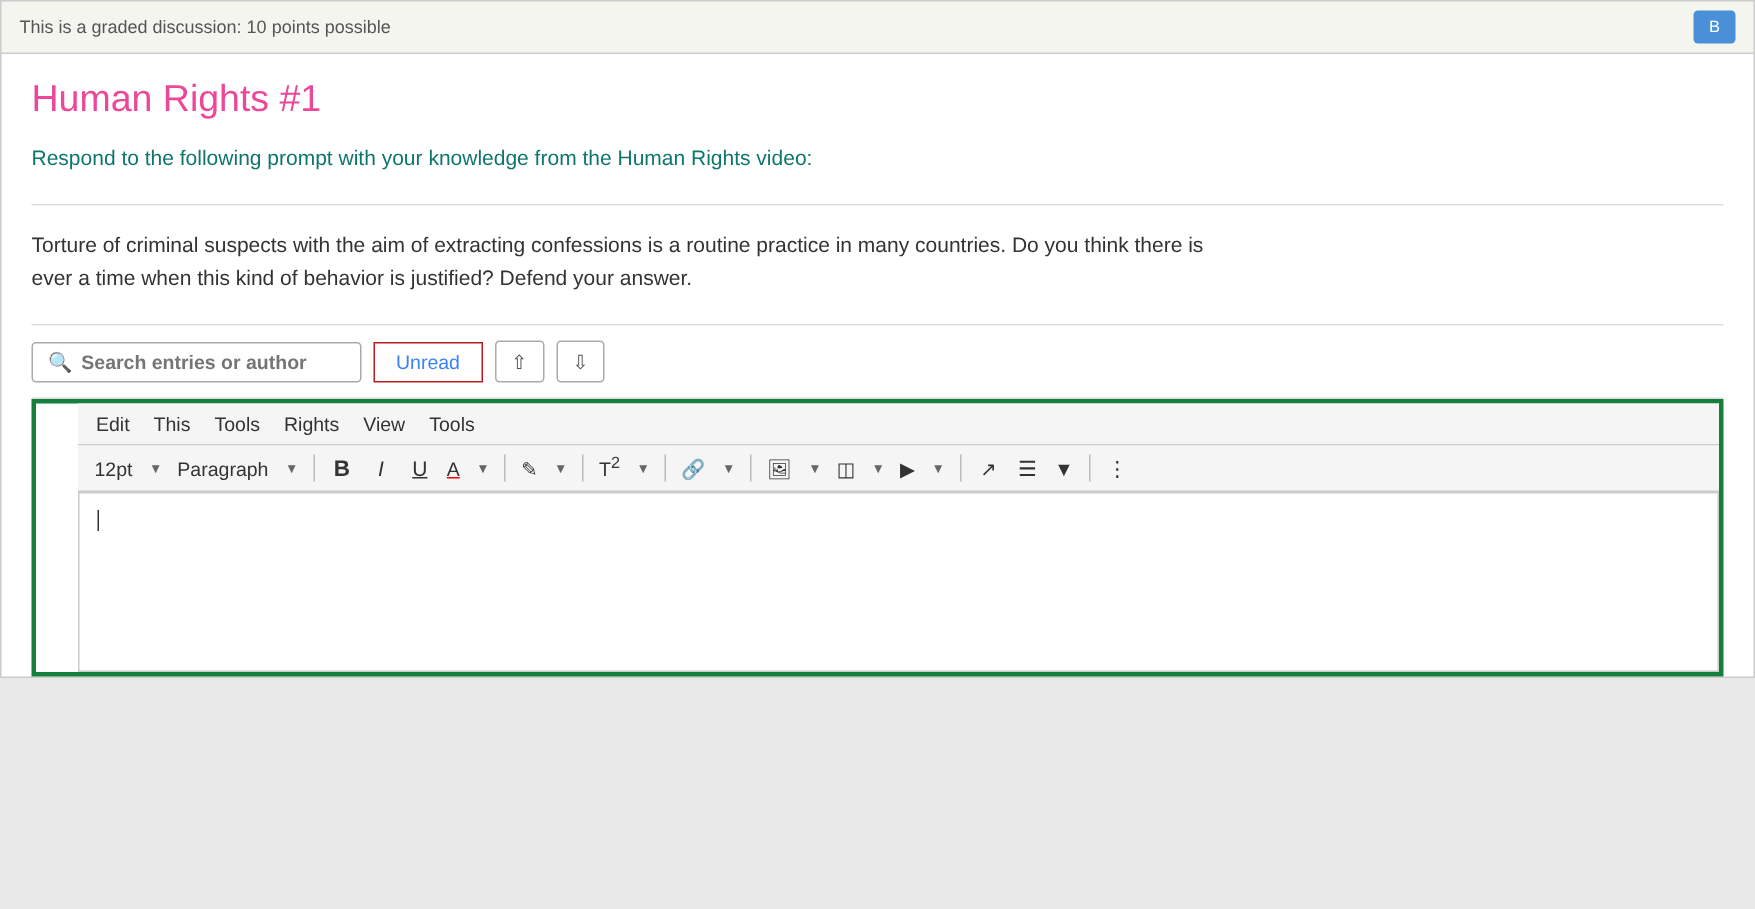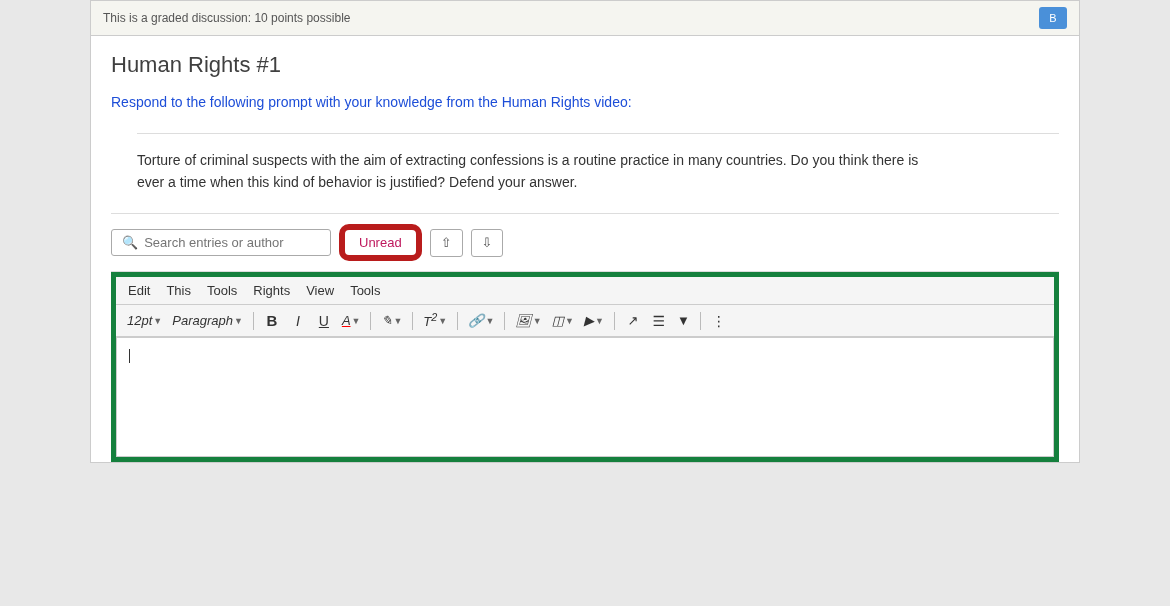--- a/index.html
+++ b/index.html
@@ -6,21 +6,21 @@
     body {
       font-family: Arial, sans-serif;
       background: #e8e8e8;
       display: flex;
       justify-content: center;
       align-items: flex-start;
       min-height: 606px;
       padding: 0;
     }
     .page-wrapper {
-      width: 990px;
+      width: 1170px;
       background: #e8e8e8;
       min-height: 606px;
     }
     .top-banner {
       background: #f5f5f0;
       border: 1px solid #ccc;
       padding: 6px 12px;
       font-size: 12px;
       color: #444;
       display: flex;
@@ -42,39 +42,38 @@
       color: white;
       font-size: 11px;
     }
     .main-content {
       background: #ffffff;
       border: 1px solid #ccc;
       border-top: none;
       padding: 16px 20px 0 20px;
     }
     .discussion-title {
-      font-size: 22px;
+      font-size: 25px;
       font-weight: normal;
-      color: #404040;
+      color: #ec4899;
       margin-bottom: 14px;
     }
     .discussion-prompt {
       font-size: 14px;
-      color: #1d4ed8;
+      color: #0f766e;
       margin-bottom: 20px;
       line-height: 1.5;
     }
     .discussion-body {
       font-size: 14px;
       color: #333;
       line-height: 1.55;
       margin-bottom: 20px;
       border-top: 1px solid #ddd;
       padding-top: 16px;
-      margin-left: 26px;
     }
     .toolbar-row {
       display: flex;
       align-items: center;
       gap: 8px;
       padding: 10px 0;
       border-top: 1px solid #ddd;
       border-bottom: 1px solid #ddd;
       margin-bottom: 0;
     }
@@ -88,32 +87,33 @@
       gap: 6px;
       min-width: 220px;
     }
     .search-box input {
       border: none;
       outline: none;
       font-size: 13px;
       color: #555;
       background: transparent;
       width: 160px;
+      font-weight: bold;
     }
     .search-icon-svg {
       color: #888;
       font-size: 13px;
     }
     .unread-btn {
-      border: 6px solid #b91c1c;
-      border-radius: 10px;
+      border: 1px solid #b91c1c;
+      border-radius: 0;
       padding: 5px 14px;
       background: white;
       font-size: 13px;
-      color: #be185d;
+      color: #3b82f6;
       cursor: pointer;
     }
     .nav-btn {
       border: 1px solid #aaa;
       border-radius: 3px;
       padding: 5px 10px;
       background: white;
       font-size: 13px;
       color: #555;
       cursor: pointer;
@@ -162,26 +162,25 @@
       align-items: center;
       justify-content: center;
       min-width: 22px;
     }
     .toolbar-btn.bold { font-weight: bold; font-size: 15px; }
     .toolbar-btn.italic { font-style: italic; }
     .toolbar-btn.underline { text-decoration: underline; }
     .toolbar-dropdown-btn {
       display: flex;
       align-items: center;
-      gap: 1px;
+      gap: 11px;
       cursor: pointer;
       padding: 2px 3px;
       font-size: 13px;
       color: #333;
-      font-style: italic;
     }
     .chevron {
       font-size: 9px;
       color: #666;
     }
     .editor-body {
       background: white;
       min-height: 120px;
       padding: 10px 12px;
       border: 1px solid #ccc;
@@ -194,22 +193,23 @@
       width: 1px;
       height: 14px;
       background: #333;
       vertical-align: text-bottom;
       animation: blink 1s step-start infinite;
     }
     @keyframes blink {
       50% { opacity: 0; }
     }
     .editor-outer {
-      border: 5px solid #15803d;
+      border: 3px solid #15803d;
       margin-top: 0;
+      padding-left: 28px;
     }
   </style>
 </head>
 <body>
 
 <div class="page-wrapper">
   <div class="top-banner">
     <span class="top-banner-text">This is a graded discussion: 10 points possible</span>
     <div class="top-banner-icon">
       <span>B</span>

